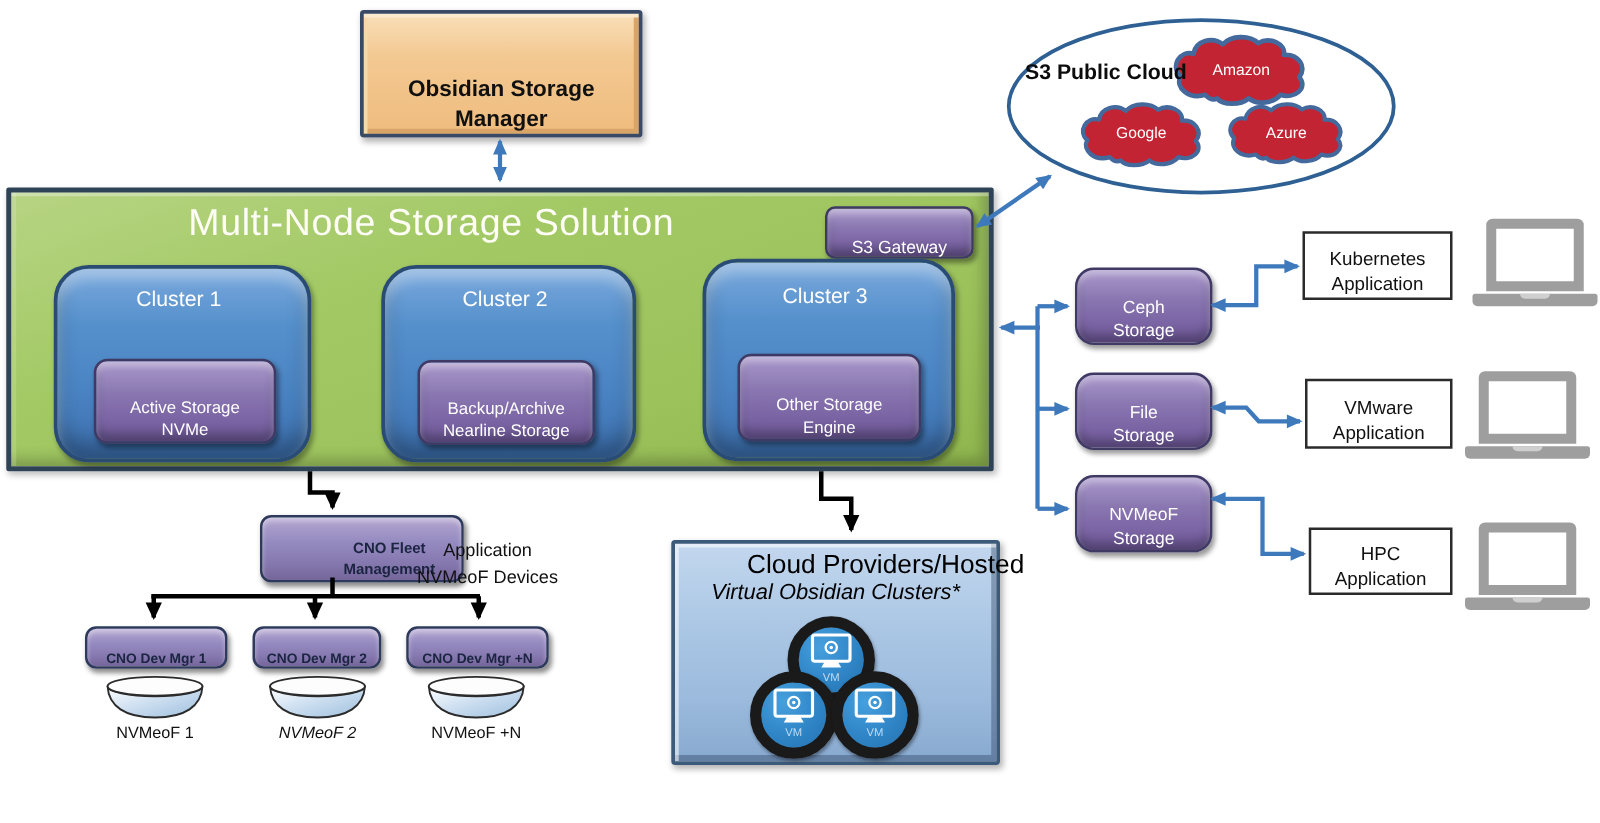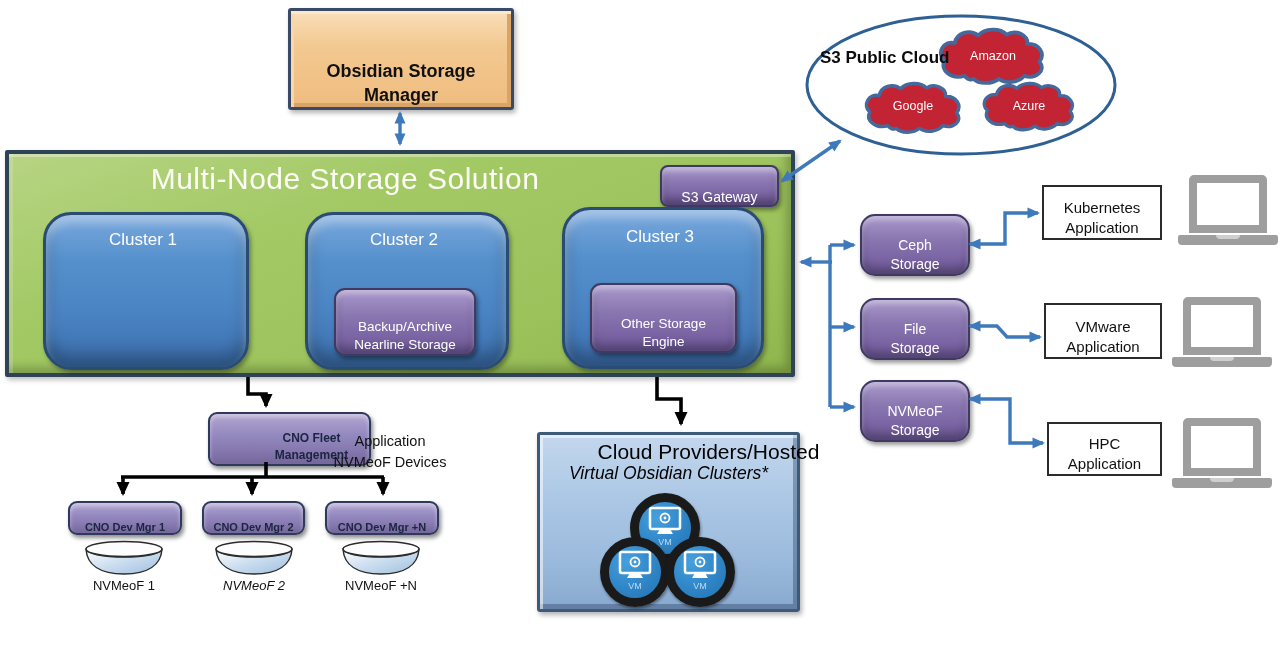--- a/index.html
+++ b/index.html
@@ -81,20 +81,22 @@
     <div style="width:165px">Obsidian Storage Manager</div>
   </div>
 
   <div class="abs green-box" style="left:5px;top:150px;width:790px;height:227px;box-sizing:border-box;"></div>
   <div class="abs ctr green-title" style="left:95px;top:164px;width:500px;height:32px;">Multi-Node Storage Solution</div>
 
   <div class="abs purple-box gw-box ctr" style="left:660px;top:165px;width:115px;height:38px;">S3 Gateway</div>
 
   <div class="abs cluster-box" style="left:43px;top:212px;width:200px;height:152px;"></div>
   <div class="abs ctr cluster-title" style="left:43px;top:228px;width:200px;height:22px;">Cluster 1</div>
+  <div class="abs purple-box eng-box ctr ml" style="left:75px;top:287px;width:142px;height:64px;">Active Storage
+NVMe</div>
 
   <div class="abs cluster-box" style="left:305px;top:212px;width:198px;height:152px;"></div>
   <div class="abs ctr cluster-title" style="left:305px;top:228px;width:198px;height:22px;">Cluster 2</div>
   <div class="abs purple-box eng-box ctr ml" style="left:334px;top:288px;width:138px;height:64px;">Backup/Archive
 Nearline Storage</div>
 
   <div class="abs cluster-box" style="left:562px;top:207px;width:196px;height:156px;"></div>
   <div class="abs ctr cluster-title" style="left:562px;top:225px;width:196px;height:22px;">Cluster 3</div>
   <div class="abs purple-box eng-box ctr ml" style="left:590px;top:283px;width:143px;height:66px;">Other Storage
 Engine</div>

